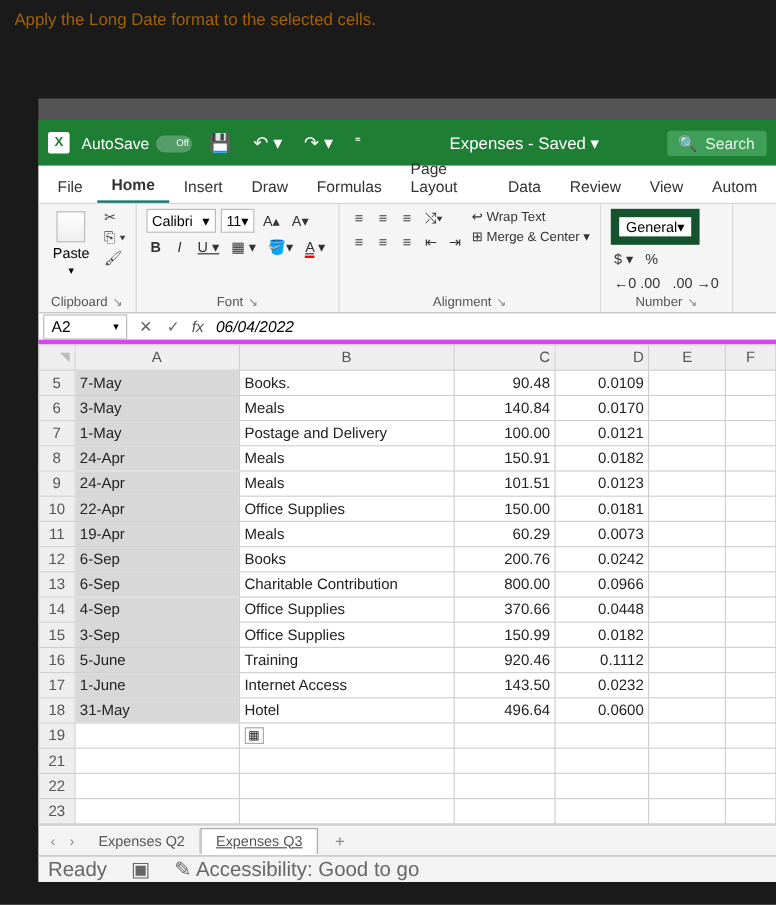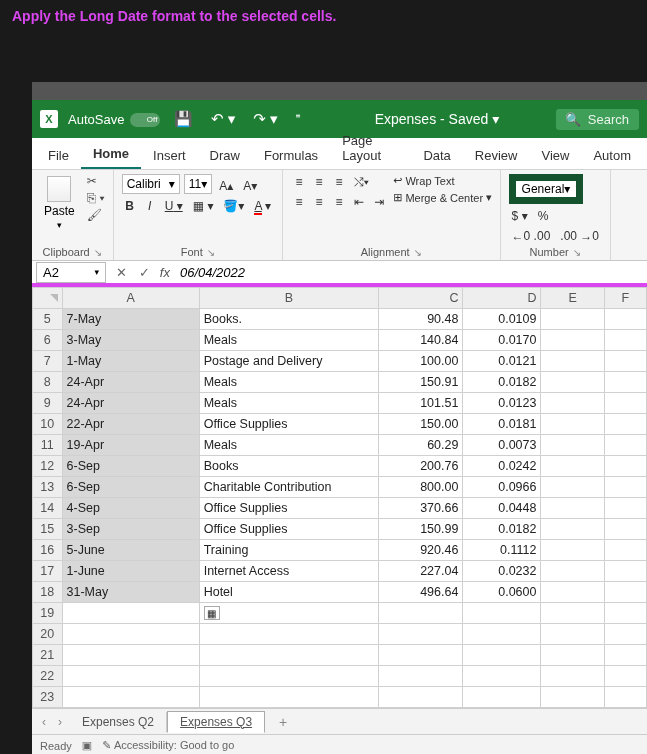--- a/index.html
+++ b/index.html
@@ -1,36 +1,36 @@
 <!DOCTYPE html>
 <html><head>
 <meta charset="utf-8">
 <style>
 * { margin: 0; padding: 0; box-sizing: border-box; font-family: "Segoe UI", Arial, sans-serif; }
 body { background: #1a1a1a; width: 647px; height: 754px; overflow: hidden; }
-.instruction { color: #d946ef; font-weight: bold; font-size: 14px; padding: 8px 12px; }
+.instruction { color: #a16207; font-weight: normal; font-size: 14px; padding: 8px 12px; }
 .app-shell { background: #555; margin: 50px 0 0 32px; padding-top: 18px; }
 .titlebar { background: #1e7e34; height: 38px; display: flex; align-items: center; padding: 0 8px; color: #fff; font-size: 13px; gap: 10px; }
 .xl-logo { width: 18px; height: 18px; background: #fff; color: #1e7e34; font-weight: bold; font-size: 11px; display: flex; align-items: center; justify-content: center; border-radius: 2px; }
 .autosave { display: flex; align-items: flex-end; gap: 6px; }
 .toggle { width: 30px; height: 14px; background: rgba(255,255,255,0.25); border-radius: 8px; position: relative; display: inline-flex; align-items: center; justify-content: flex-end; padding: 0 3px; font-size: 8px; }
 .qat-btn { color: #fff; font-size: 15px; padding: 0 4px; }
 .doc-title { margin-left: 60px; color: #fff; font-size: 14px; }
 .search-bar { margin-left: auto; background: #3f9e57; border-radius: 3px; padding: 3px 10px; color: #e8f5ec; font-size: 13px; display: flex; align-items: center; gap: 6px; min-width: 80px; }
 .tabs { background: #fff; height: 32px; display: flex; align-items: flex-end; padding: 0 4px; border-bottom: 1px solid #d4d4d4; }
 .tab { padding: 6px 12px; font-size: 13px; color: #333; cursor: pointer; }
 .tab.active { border-bottom: 2px solid #0f766e; font-weight: 600; }
 .ribbon { background: #f5f5f5; min-height: 84px; display: flex; border-bottom: 1px solid #c8c8c8; font-size: 12px; }
 .rgroup { border-right: 1px solid #d8d8d8; padding: 4px 8px 2px 8px; display: flex; flex-direction: column; justify-content: space-between; }
 .rgroup-body { display: flex; gap: 6px; align-items: flex-start; }
 .rlabel { text-align: center; font-size: 11px; color: #555; padding-top: 2px; }
 .paste { display: flex; flex-direction: column; align-items: center; gap: 2px; padding: 2px 4px; }
 .paste-icn { width: 24px; height: 26px; border: 1px solid #bbb; background: linear-gradient(#fff,#eee); position: relative; }
 .font-col { display: flex; flex-direction: column; gap: 4px; }
-.font-row { display: flex; gap: 4px; align-items: flex-end; }
+.font-row { display: flex; gap: 4px; align-items: center; }
 .combo { border: 1px solid #bbb; background: #fff; padding: 1px 4px; font-size: 12px; height: 20px; display: flex; align-items: center; min-width: 58px; justify-content: space-between; }
 .small-combo { min-width: 28px; }
 .fbtn { font-size: 12px; padding: 1px 3px; color: #333; min-width: 16px; text-align: center; }
 .align-col { display: flex; flex-direction: column; gap: 4px; }
 .wrap-merge { display: flex; flex-direction: column; gap: 4px; font-size: 11px; color: #333; }
 .wm-row { display: flex; align-items: center; gap: 3px; }
 .num-col { display: flex; flex-direction: column; gap: 4px; align-items: flex-start; }
 .num-combo { border: 7px solid #14532d; background: #fff; padding: 1px 6px; font-size: 12px; min-width: 62px; display: flex; justify-content: space-between; }
 .fxbar { background: #fff; height: 26px; display: flex; align-items: center; border-bottom: 4px solid #d946ef; font-size: 13px; }
 .namebox { width: 70px; border: 1px solid #bbb; padding: 2px 6px; margin: 2px 4px; display: flex; justify-content: space-between; align-items: center; }
@@ -48,21 +48,21 @@
 .col-d { width: 74px; text-align: right; }
 .col-e { width: 60px; }
 .col-f { width: 40px; }
 .sel { background: #d8d8d8; }
 .triangle { width: 0; height: 0; border-left: 8px solid transparent; border-top: 8px solid #bbb; margin-left: auto; }
 .sheet-tabs { background: #f3f3f3; height: 26px; display: flex; align-items: center; font-size: 12px; padding: 0 6px; gap: 4px; border-top: 1px solid #ccc; }
 .nav-arrow { color: #888; padding: 0 4px; }
 .stab { padding: 3px 12px; color: #555; border-right: 1px solid #ccc; }
 .stab.active { background: #fff; border: 1px solid #aaa; border-bottom-color: #fff; text-decoration: underline; margin-top: 12px; }
 .new-sheet { padding: 0 10px; color: #888; font-size: 14px; }
-.statusbar { background: #f3f3f3; height: 22px; display: flex; align-items: center; font-size: 11px; color: #666; padding: 0 8px; gap: 10px; border-top: 1px solid #ccc; }
+.statusbar { background: #f3f3f3; height: 22px; display: flex; align-items: center; font-size: 17px; color: #666; padding: 0 8px; gap: 20px; border-top: 1px solid #ccc; }
 .dlg { display: inline-block; font-size: 10px; color: #888; margin-left: 4px; }
 .paste-side { display:flex; flex-direction:column; gap:3px; margin-left:2px; font-size:12px; color:#444;}
 .autofill-ind { width:16px; height:14px; border:1px solid #aaa; background:#fff; display:flex; align-items:center; justify-content:center; font-size:10px; }
 </style>
 </head>
 <body>
 
 <div class="instruction">Apply the Long Date format to the selected cells.</div>
 
 <div class="app-shell">
@@ -325,21 +325,21 @@
             <td class="col-b">Training</td>
             <td class="col-c">920.46</td>
             <td class="col-d">0.1112</td>
             <td class="col-e"></td>
             <td class="col-f"></td>
           </tr>
           <tr>
             <td class="rowhdr">17</td>
             <td class="col-a sel">1-June</td>
             <td class="col-b">Internet Access</td>
-            <td class="col-c">227.04</td>
+            <td class="col-c">143.50</td>
             <td class="col-d">0.0232</td>
             <td class="col-e"></td>
             <td class="col-f"></td>
           </tr>
           <tr>
             <td class="rowhdr">18</td>
             <td class="col-a sel">31-May</td>
             <td class="col-b">Hotel</td>
             <td class="col-c">496.64</td>
             <td class="col-d">0.0600</td>
@@ -351,29 +351,20 @@
             <td class="col-a"></td>
             <td class="col-b">
               <span class="autofill-ind">▦</span>
             </td>
             <td class="col-c"></td>
             <td class="col-d"></td>
             <td class="col-e"></td>
             <td class="col-f"></td>
           </tr>
           <tr>
-            <td class="rowhdr">20</td>
-            <td class="col-a"></td>
-            <td class="col-b"></td>
-            <td class="col-c"></td>
-            <td class="col-d"></td>
-            <td class="col-e"></td>
-            <td class="col-f"></td>
-          </tr>
-          <tr>
             <td class="rowhdr">21</td>
             <td class="col-a"></td>
             <td class="col-b"></td>
             <td class="col-c"></td>
             <td class="col-d"></td>
             <td class="col-e"></td>
             <td class="col-f"></td>
           </tr>
           <tr>
             <td class="rowhdr">22</td>

